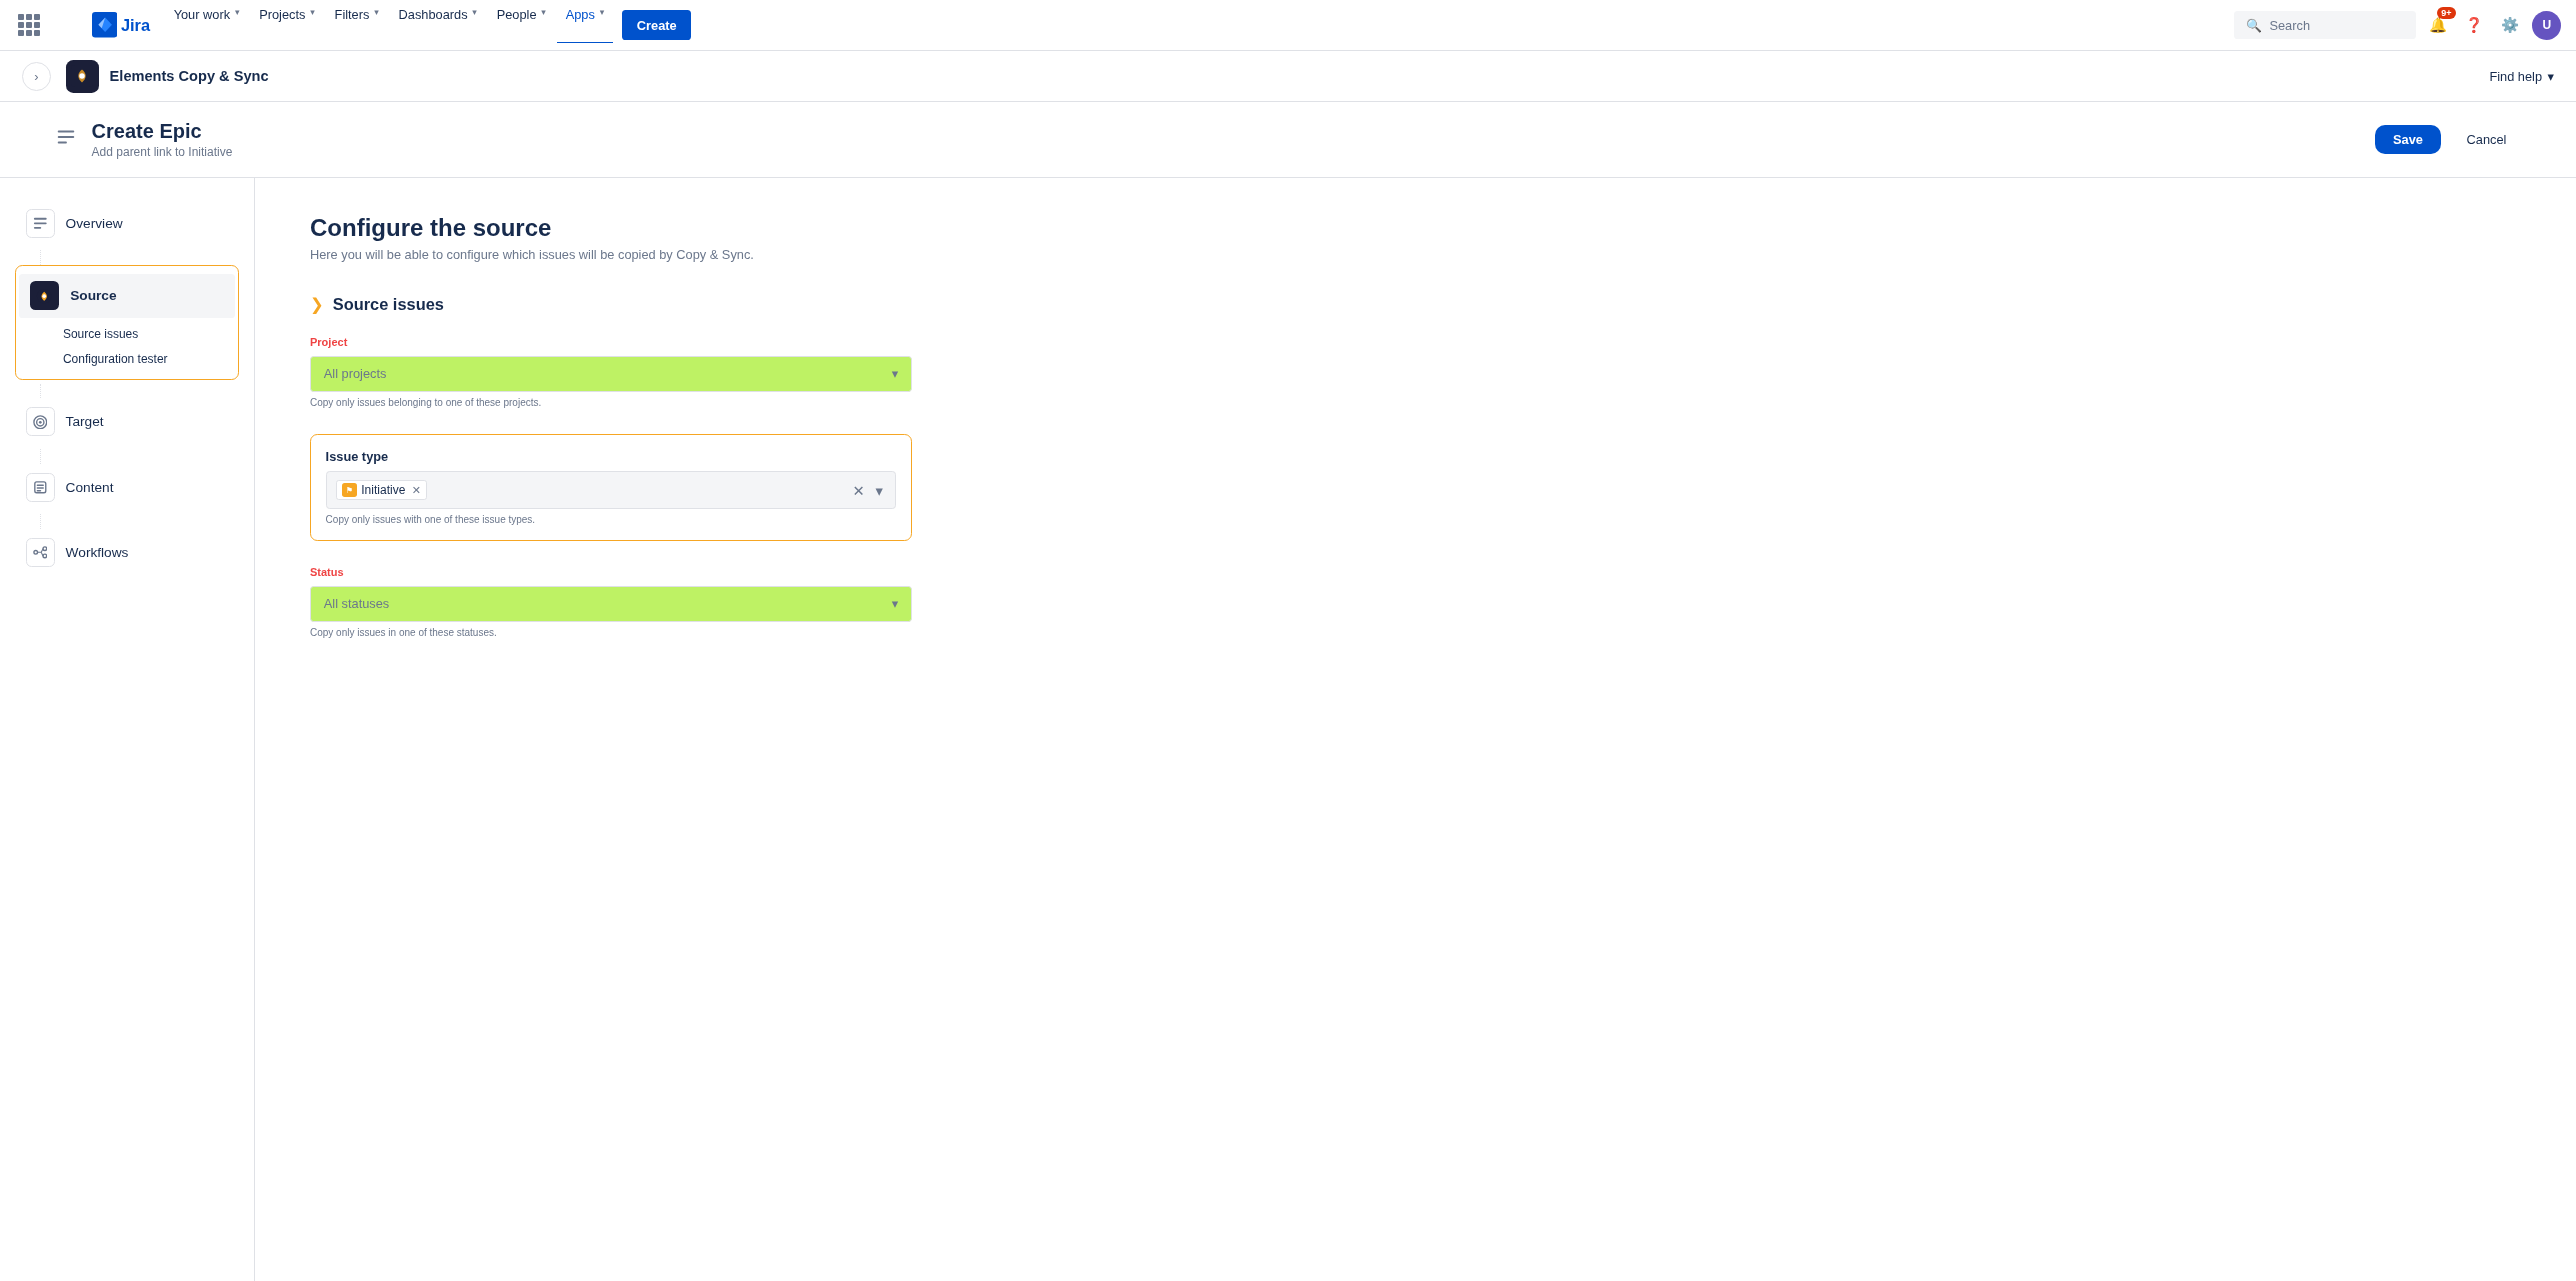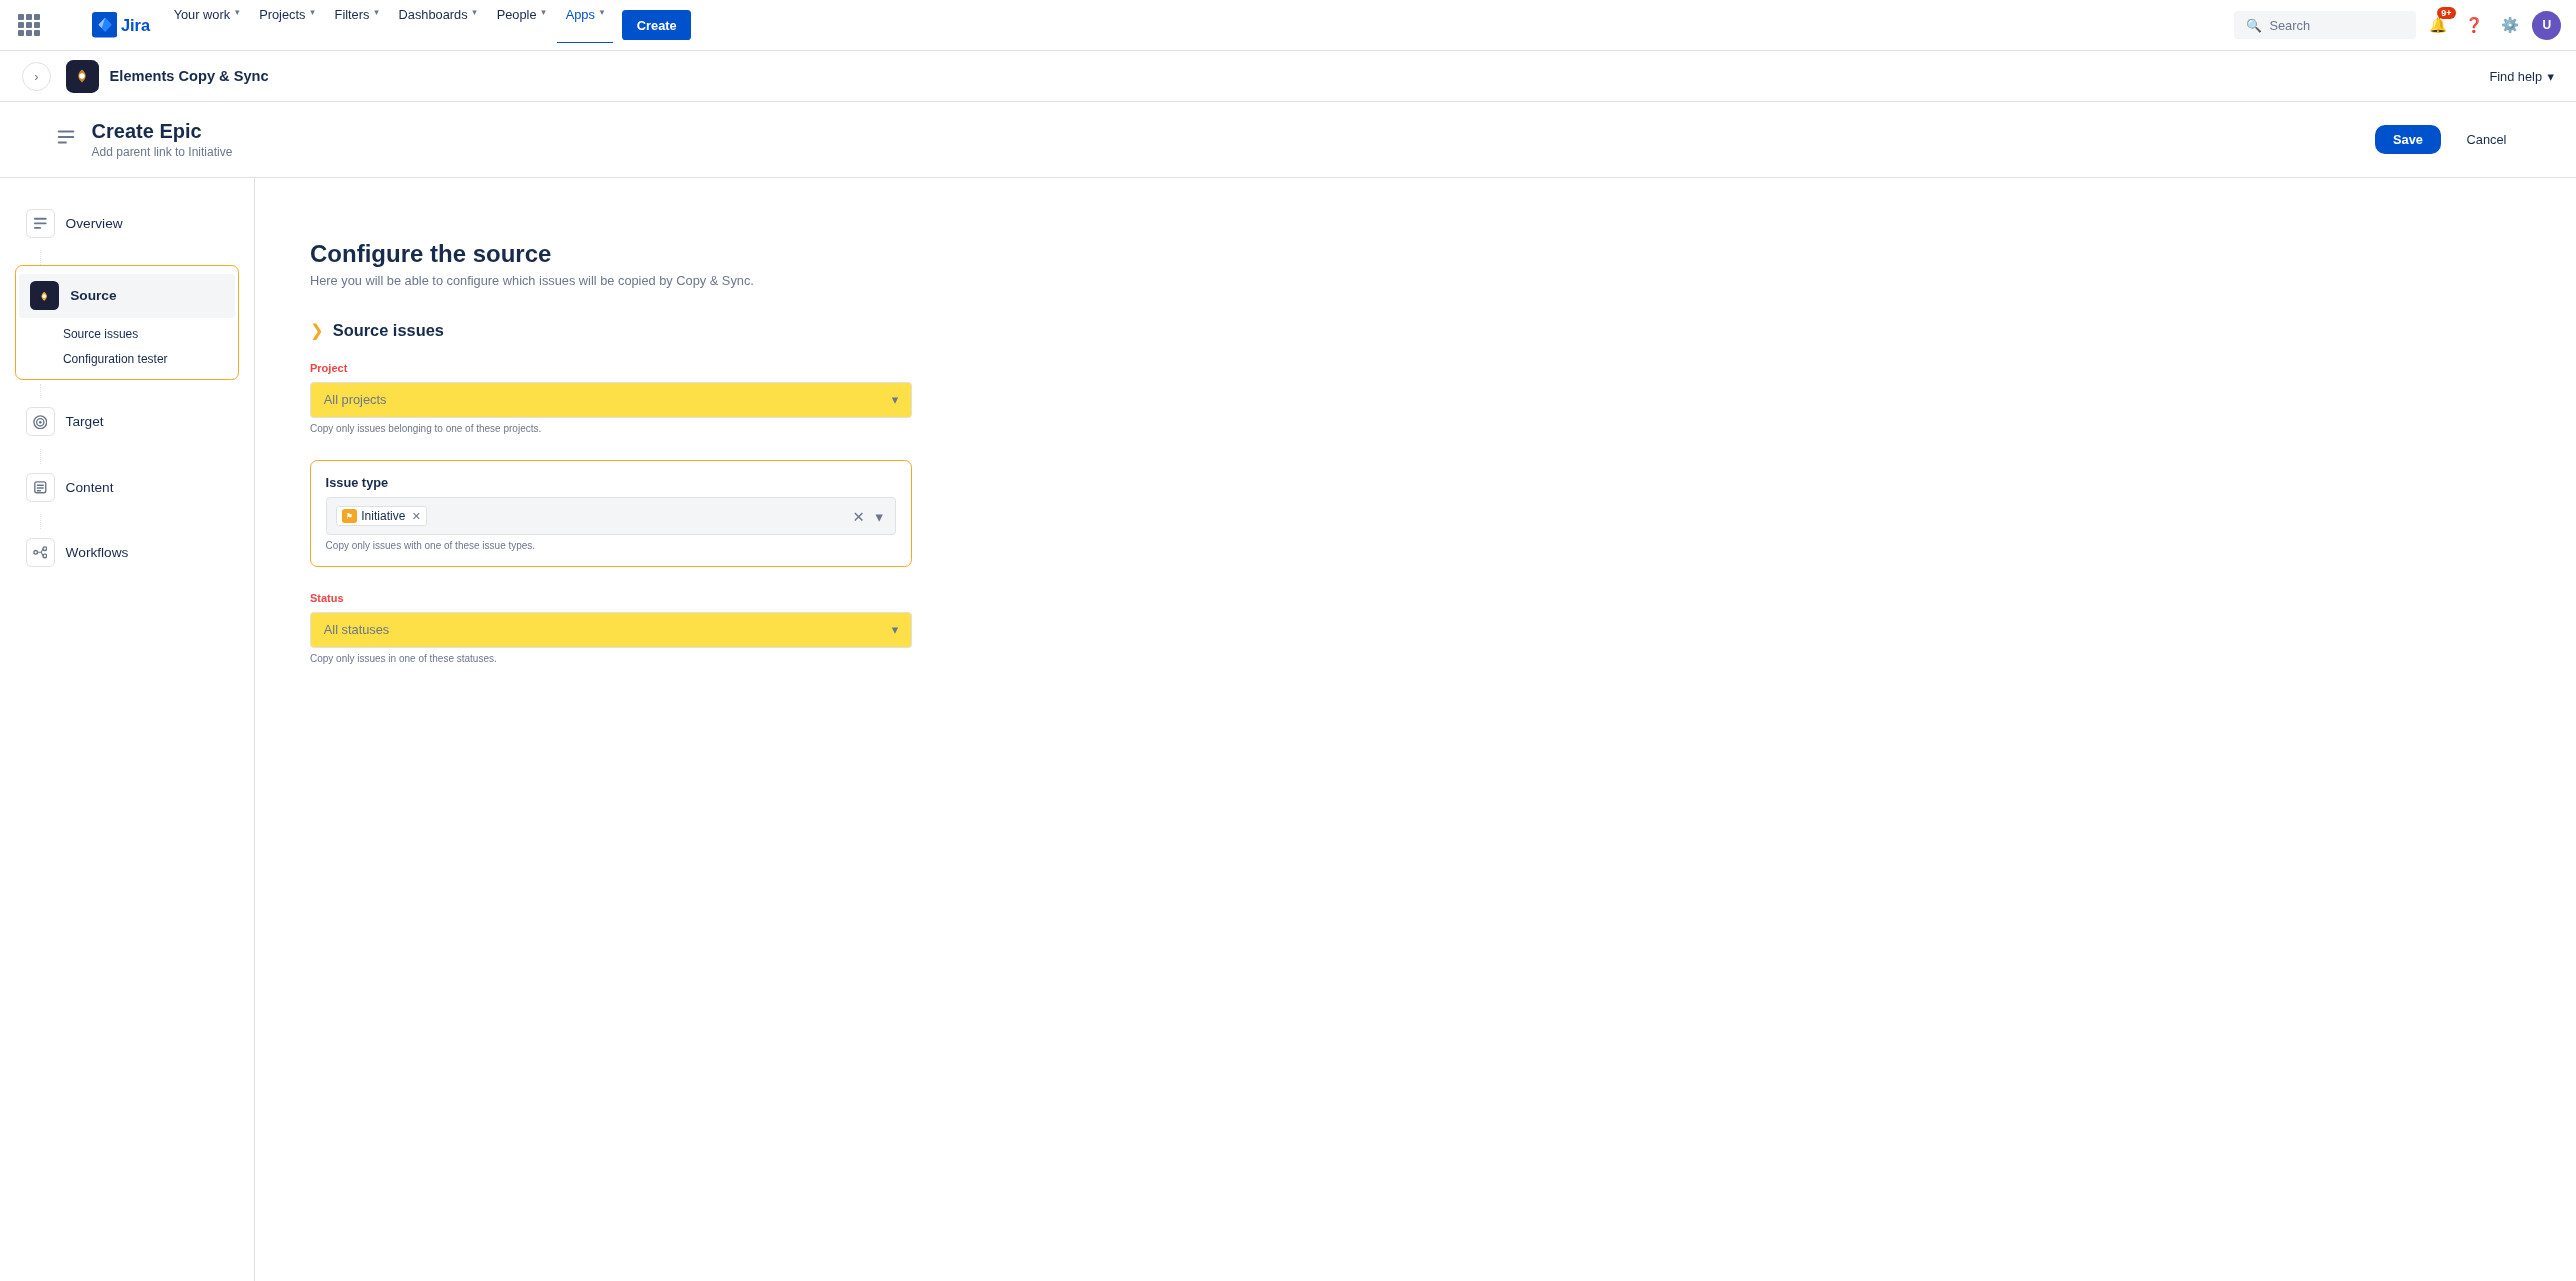--- a/index.html
+++ b/index.html
@@ -106,21 +106,21 @@
     .section-title-wrap { display: flex; align-items: center; gap: 9px; margin-bottom: 22px; }
     .section-chevron { color: #f6a623; font-size: 16.4px; }
     .section-title { font-size: 16.4px; font-weight: 600; color: #172b4d; }
 
     
     .form-field { margin-bottom: 25.5px; }
     .form-label { font-size: 11px; font-weight: 700; color: #ef4444; margin-bottom: 7.3px; display: block; }
     .form-select {
       display: flex; align-items: center; justify-content: space-between;
       border: 0.9px solid #dfe1e6; border-radius: 3.6px; padding: 7.3px 12.8px;
-      background: #fde047; cursor: pointer; min-height: 36px;
+      background: #bef264; cursor: pointer; min-height: 36px;
     }
     .form-select-text { color: #6b778c; font-size: 12.8px; }
     .form-hint { font-size: 10px; color: #6b778c; margin-top: 5.5px; }
 
     
     .issue-type-wrap {
       border: 1.8px solid #f6a623; border-radius: 7.3px; padding: 14.6px; margin-bottom: 25.5px;
     }
     .issue-type-label { font-size: 12.8px; font-weight: 600; color: #172b4d; margin-bottom: 7.3px; display: block; }
     .issue-type-select {
@@ -131,21 +131,21 @@
     .issue-type-tags { display: flex; align-items: center; gap: 5.5px; flex-wrap: wrap; flex: 1; }
     .tag {
       display: flex; align-items: center; gap: 4.6px; background: #fff; border: 0.9px solid #dfe1e6;
       border-radius: 2.7px; padding: 1.8px 5.5px; font-size: 12px; color: #172b4d;
     }
     .tag-icon { width: 14.6px; height: 14.6px; border-radius: 2.7px; background: #f6a623; display: flex; align-items: center; justify-content: center; color: #fff; font-size: 8.2px; }
     .tag-remove { color: #6b778c; cursor: pointer; font-size: 11px; margin-left: 1.8px; }
     .issue-type-actions { display: flex; align-items: center; gap: 3.6px; }
     .icon-btn { background: none; border: none; cursor: pointer; color: #6b778c; font-size: 14.6px; padding: 3.6px; }
 
-    .max-width-content { max-width: 602px; margin-top: 26px; }
+    .max-width-content { max-width: 602px; }
   </style>
 </head>
 <body>
 
 <nav class="topnav">
   <div class="topnav-grid">
     <div class="grid-icon">
       <span></span>
         <span></span>
         <span></span>

